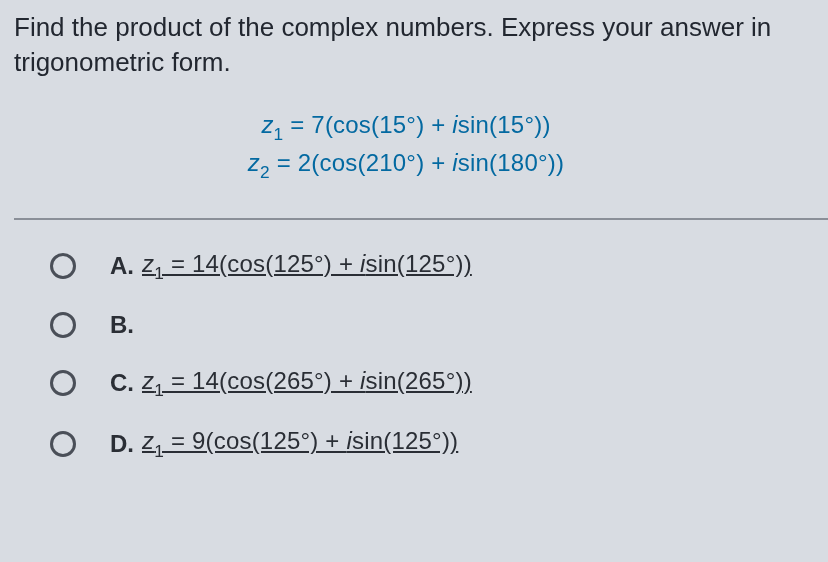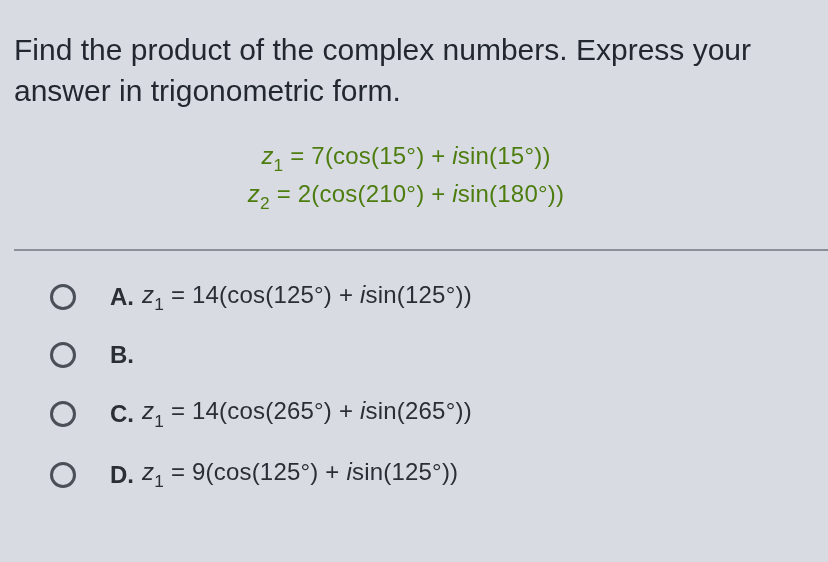--- a/index.html
+++ b/index.html
@@ -10,35 +10,34 @@
     body {
       width: 828px;
       height: 562px;
       background: #d8dce2;
       font-family: Arial, Helvetica, sans-serif;
       color: #2a2e35;
       padding: 10px 0 0 14px;
       overflow: hidden;
     }
     .instruction {
-      font-size: 30px;
+      font-size: 26px;
       line-height: 1.35;
       margin-bottom: 28px;
       color: #222730;
-      margin-top: 20px;
     }
     .equations {
       text-align: center;
       margin-bottom: 34px;
       padding-right: 30px;
     }
     .eq-line {
       font-size: 24px;
       line-height: 1.45;
-      color: #4d7c0f;
+      color: #0369a1;
       letter-spacing: 0.2px;
     }
     .sub {
       font-size: 0.72em;
       vertical-align: sub;
       position: relative;
       top: 0.08em;
     }
     .ital {
       font-style: italic;
@@ -69,20 +68,21 @@
     .choice-label {
       font-size: 24px;
       font-weight: bold;
       margin-right: 8px;
       color: #2a2e35;
     }
     .choice-text {
       font-size: 24px;
       color: #2a2e35;
       letter-spacing: 0.2px;
+      text-decoration: underline;
     }
   </style>
 </head>
 <body>
 
 <div class="instruction">Find the product of the complex numbers. Express your answer in trigonometric form.</div>
 
 <div class="equations">
   <div class="eq-line">
     <span class="ital">z</span><span class="sub">1</span><span> = 7(cos(15°) + </span><span class="ital">i</span><span>sin(15°))</span>

